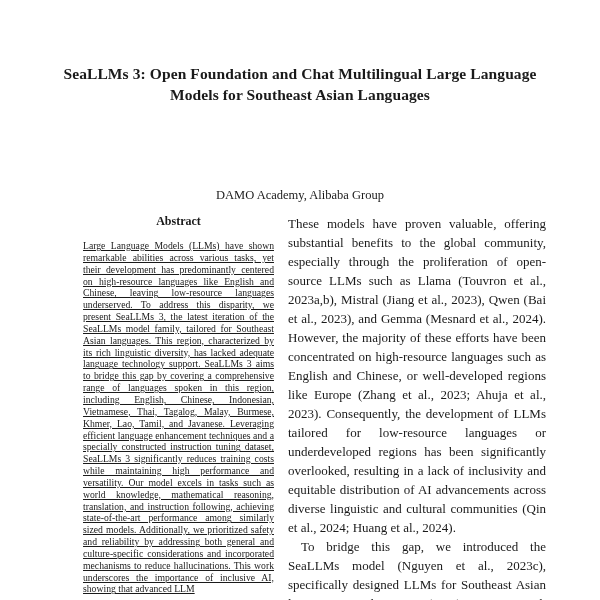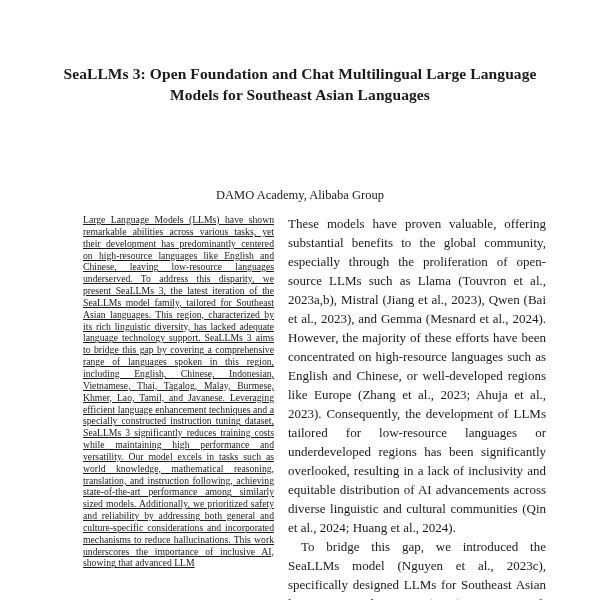--- a/index.html
+++ b/index.html
@@ -95,20 +95,21 @@
     <div>Models for Southeast Asian Languages</div>
   </div>
 
   <div class="authors-block">
   </div>
 
   <div class="affiliation">DAMO Academy, Alibaba Group</div>
 
 
   <div class="abstract-col">
+    <div class="abstract-heading">Abstract</div>
     <div class="abstract-text">Large Language Models (LLMs) have shown remarkable abilities across various tasks, yet their development has predominantly centered on high-resource languages like English and Chinese, leaving low-resource languages underserved. To address this disparity, we present SeaLLMs 3, the latest iteration of the SeaLLMs model family, tailored for Southeast Asian languages. This region, characterized by its rich linguistic diversity, has lacked adequate language technology support. SeaLLMs 3 aims to bridge this gap by covering a comprehensive range of languages spoken in this region, including English, Chinese, Indonesian, Vietnamese, Thai, Tagalog, Malay, Burmese, Khmer, Lao, Tamil, and Javanese. Leveraging efficient language enhancement techniques and a specially constructed instruction tuning dataset, SeaLLMs 3 significantly reduces training costs while maintaining high performance and versatility. Our model excels in tasks such as world knowledge, mathematical reasoning, translation, and instruction following, achieving state-of-the-art performance among similarly sized models. Additionally, we prioritized safety and reliability by addressing both general and culture-specific considerations and incorporated mechanisms to reduce hallucinations. This work underscores the importance of inclusive AI, showing that advanced LLM</div>
   </div>
 
   <div class="intro-col">
     <p>These models have proven valuable, offering substantial benefits to the global community, especially through the proliferation of open-source LLMs such as Llama (Touvron et al., 2023a,b), Mistral (Jiang et al., 2023), Qwen (Bai et al., 2023), and Gemma (Mesnard et al., 2024). However, the majority of these efforts have been concentrated on high-resource languages such as English and Chinese, or well-developed regions like Europe (Zhang et al., 2023; Ahuja et al., 2023). Consequently, the development of LLMs tailored for low-resource languages or underdeveloped regions has been significantly overlooked, resulting in a lack of inclusivity and equitable distribution of AI advancements across diverse linguistic and cultural communities (Qin et al., 2024; Huang et al., 2024).</p>
     <p>To bridge this gap, we introduced the SeaLLMs model (Nguyen et al., 2023c), specifically designed LLMs for Southeast Asian languages. Southeast Asia (SEA) is a region with a rich diversity of languages spoken by millions of people, yet it suffers from a significant lack of language technology support (Aji et al., 2022). The initiative of SeaLLMs thus aims to make the benefits of LLMs accessible to speakers of these languages, addressing their unique linguistic and cultural nuances. Following this endeavor, several other models have been dedicated to this region as well, such as SEA-LION (AI Singapore, 2023) and Sailor (Dou et al., 2024)</p>
   </div>
 
 </div>
 

